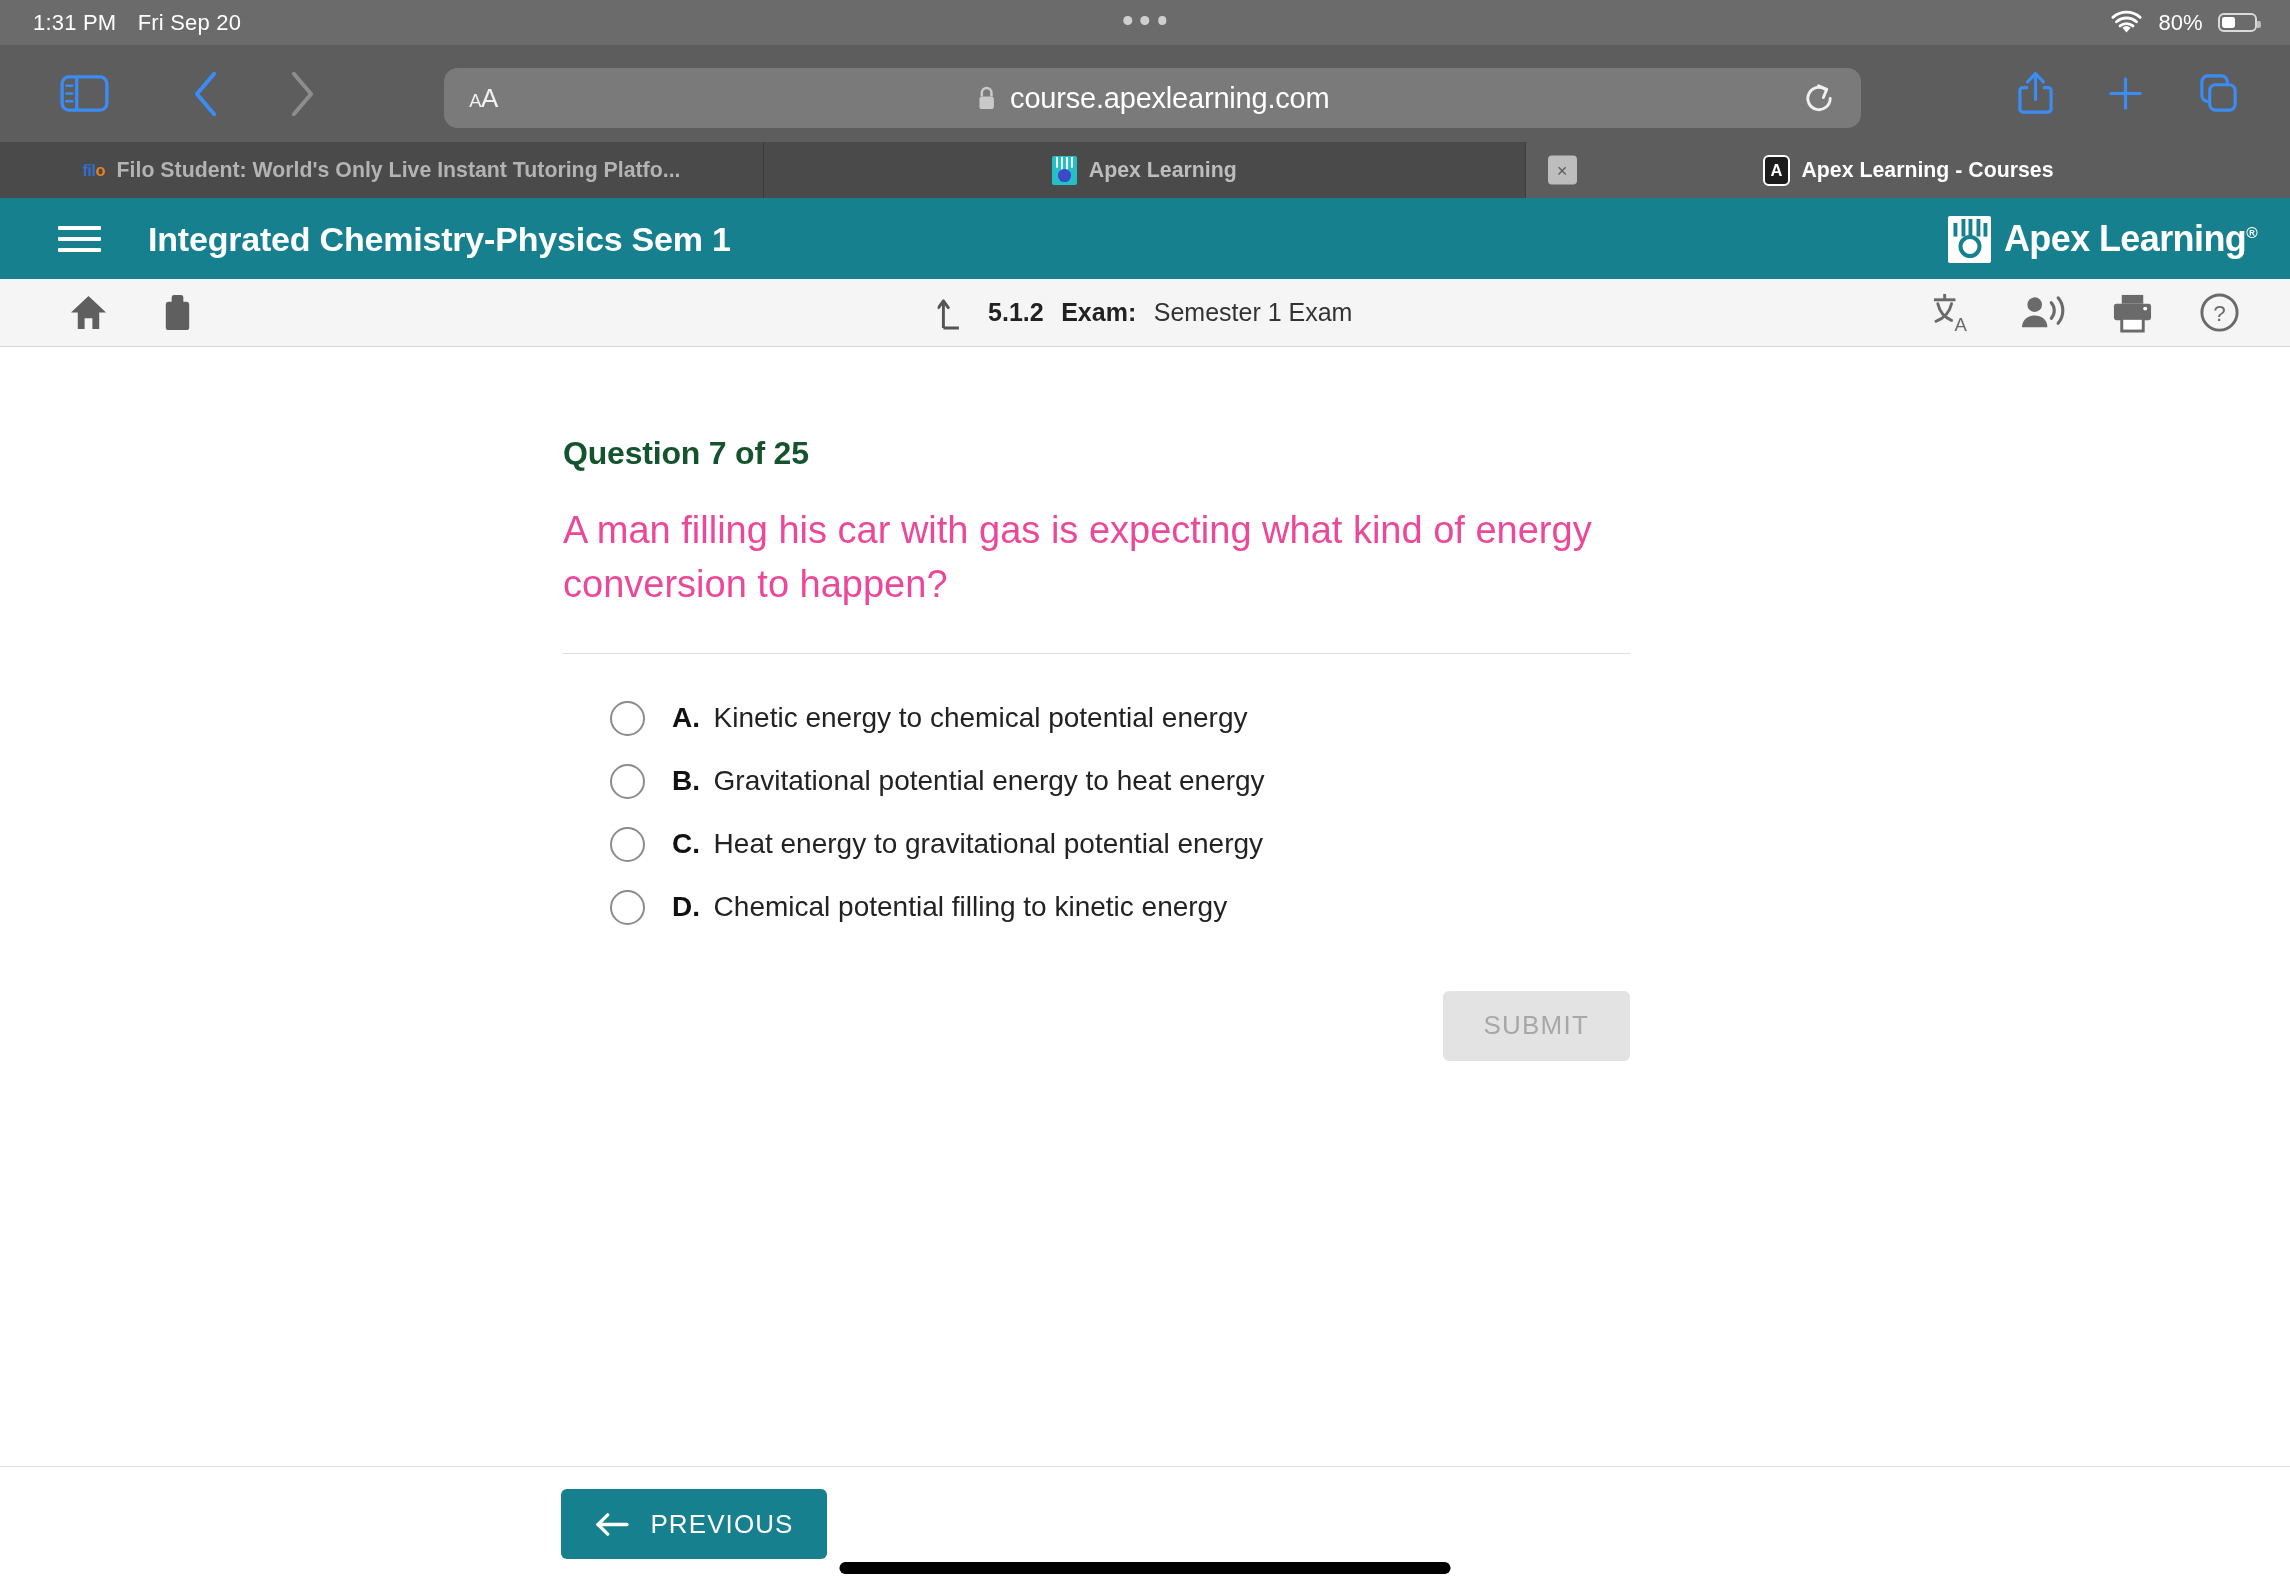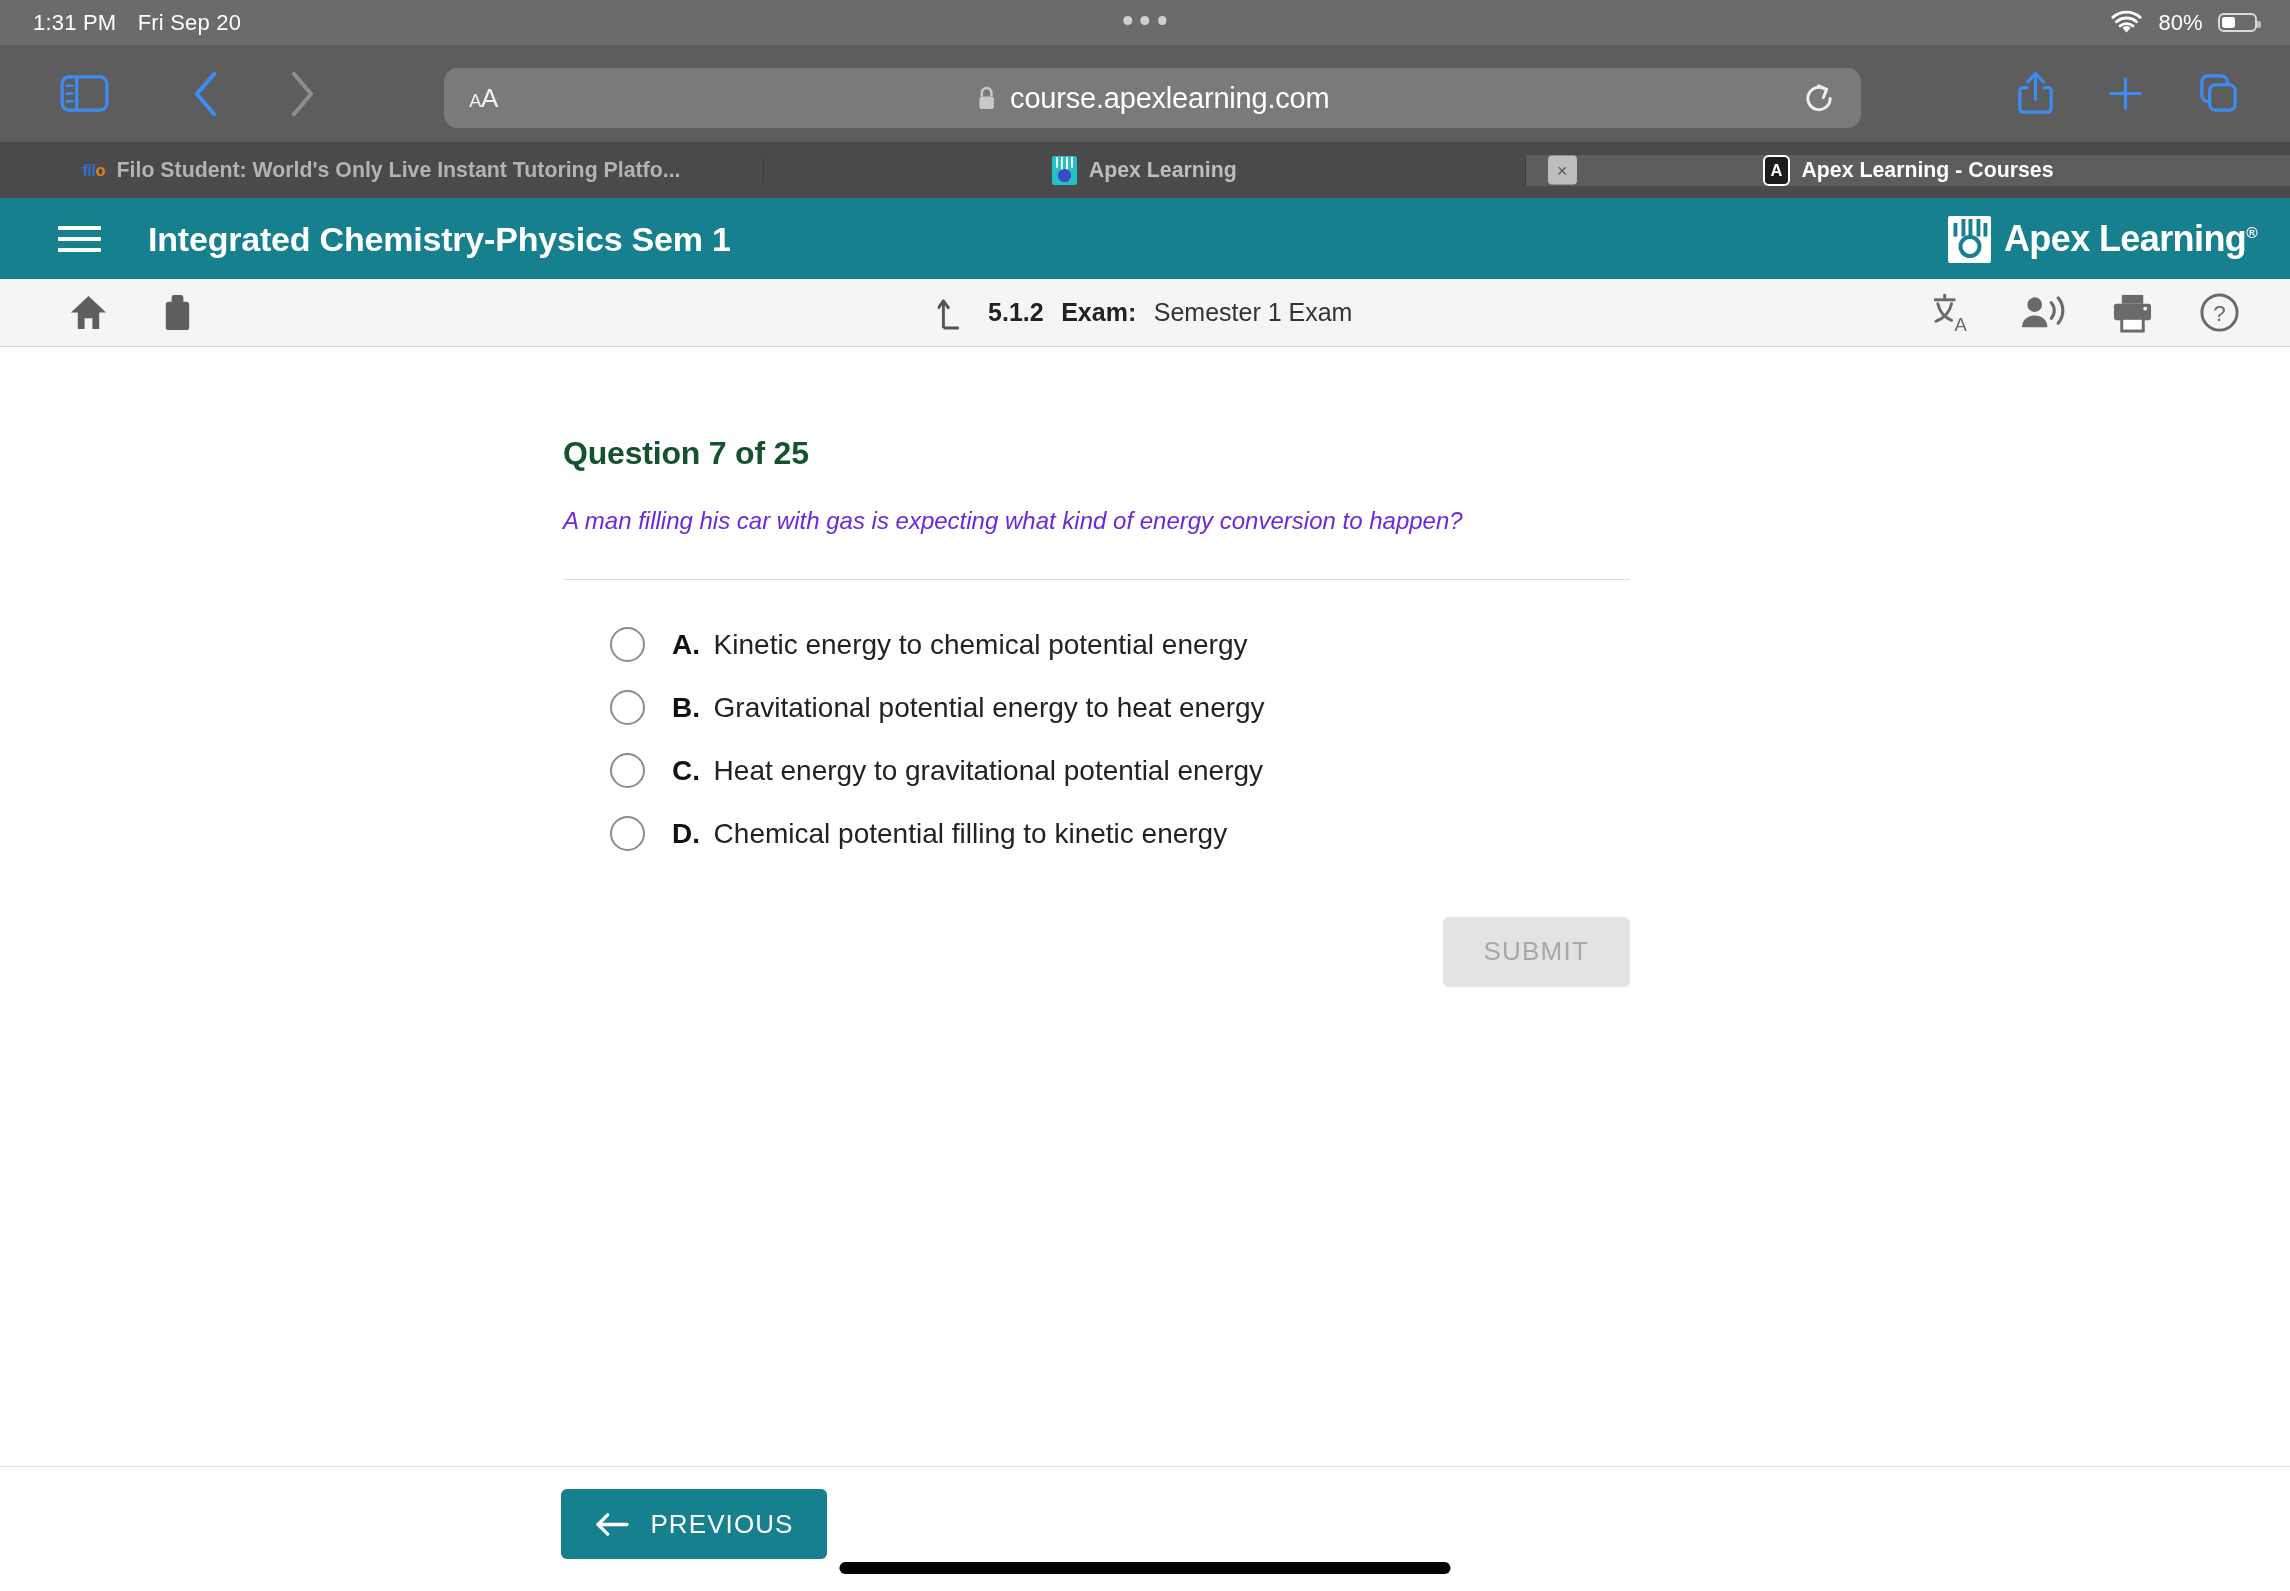--- a/index.html
+++ b/index.html
@@ -61,21 +61,21 @@
     display:flex; align-items:center; justify-content:center; gap:12.6px;
     pointer-events:none;
   }
   .url-text{ color:#fff; font-size:29px; letter-spacing:-0.2px; }
   .reload{ margin-left:auto; }
   .tb-right{ display:flex; align-items:center; gap:50px; margin-left:auto; padding-right:13.6px;}
 
   
   .tabstrip{
     position:absolute; left:0; top:142px; width:2290px; height:56px;
-    display:flex; background:#4a4a4a;align-items:center;
+    display:flex; background:#4a4a4a;
   }
   .tab{
     display:flex; align-items:center; justify-content:center; gap:11.6px;
     position:relative; font-size:21.3px; font-weight:bold;
     border-right:1px solid #3c3c3c; overflow:hidden; padding:0 15.5px;
   }
   .tab.t1{ width:764px; background:#4a4a4a; color:#b3b3b3; }
   .tab.t2{ width:763px; background:#4a4a4a; color:#bdbdbd; }
   .tab.t3{ width:764px; background:#5d5d5d; color:#ffffff; border-right:none;}
   .tab .lbl{ white-space:nowrap; }
@@ -163,21 +163,21 @@
   .bc-name{ font-size:25px; color:#333; }
   .subbar .right{ display:flex; align-items:center; gap:43px; margin-left:auto; }
 
   
   .content{
     position:absolute; left:0; top:348px; width:2290px; height:1118px;
     background:#fff; overflow:hidden;
   }
   .qwrap{ position:absolute; left:563px; top:87px; width:1067px; }
   .qhead{ font-size:32px; font-weight:bold; color:#14532d; letter-spacing:-0.2px;}
-  .qtext{ margin-top:32px; font-size:24px; color:#6d28d9; line-height:1.42;font-style:italic; }
+  .qtext{ margin-top:32px; font-size:38px; color:#ec4899; line-height:1.42; }
   .hr{ margin-top:41px; height:1px; background:#dddddd; width:1067px;}
   .choices{ margin-top:47px; padding-left:47px; }
   .choice{ display:flex; align-items:center; gap:0; margin-bottom:28px; cursor:pointer;}
   .radio{
     width:35px;height:35px;border:2.9px solid #8c8c8c;border-radius:50%;
     flex:none; background:#fff;
   }
   .ch-letter{ font-size:28px; font-weight:bold; color:#111; margin-left:27px; }
   .ch-text{ font-size:28px; color:#222; margin-left:13.6px; }
   .submitrow{ margin-top:66px; display:flex; justify-content:flex-end; width:1067px;}

